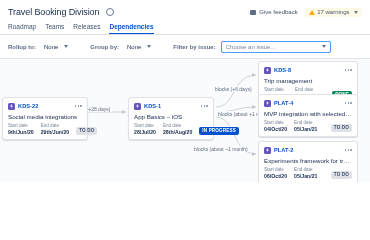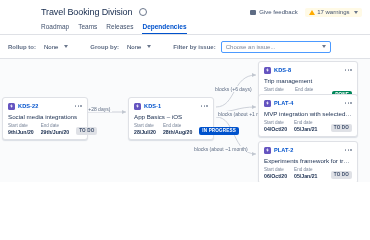--- a/index.html
+++ b/index.html
@@ -7,23 +7,22 @@
     margin: 0; padding: 0;
     width: 370px; height: 182px;
     overflow: hidden;
     background: #ffffff;
     font-family: "Liberation Sans", sans-serif;
     -webkit-font-smoothing: antialiased;
   }
 
   
   .header {
-    padding: 5px 8px 0 20px;
+    padding: 5px 8px 0 8px;
     background: #ffffff;
-    margin-left: 21px;
   }
   .title-row {
     display: flex;
     align-items: center;
     height: 14px;
   }
   .page-title {
     font-size: 9px;
     color: #172b4d;
     letter-spacing: -0.1px;

